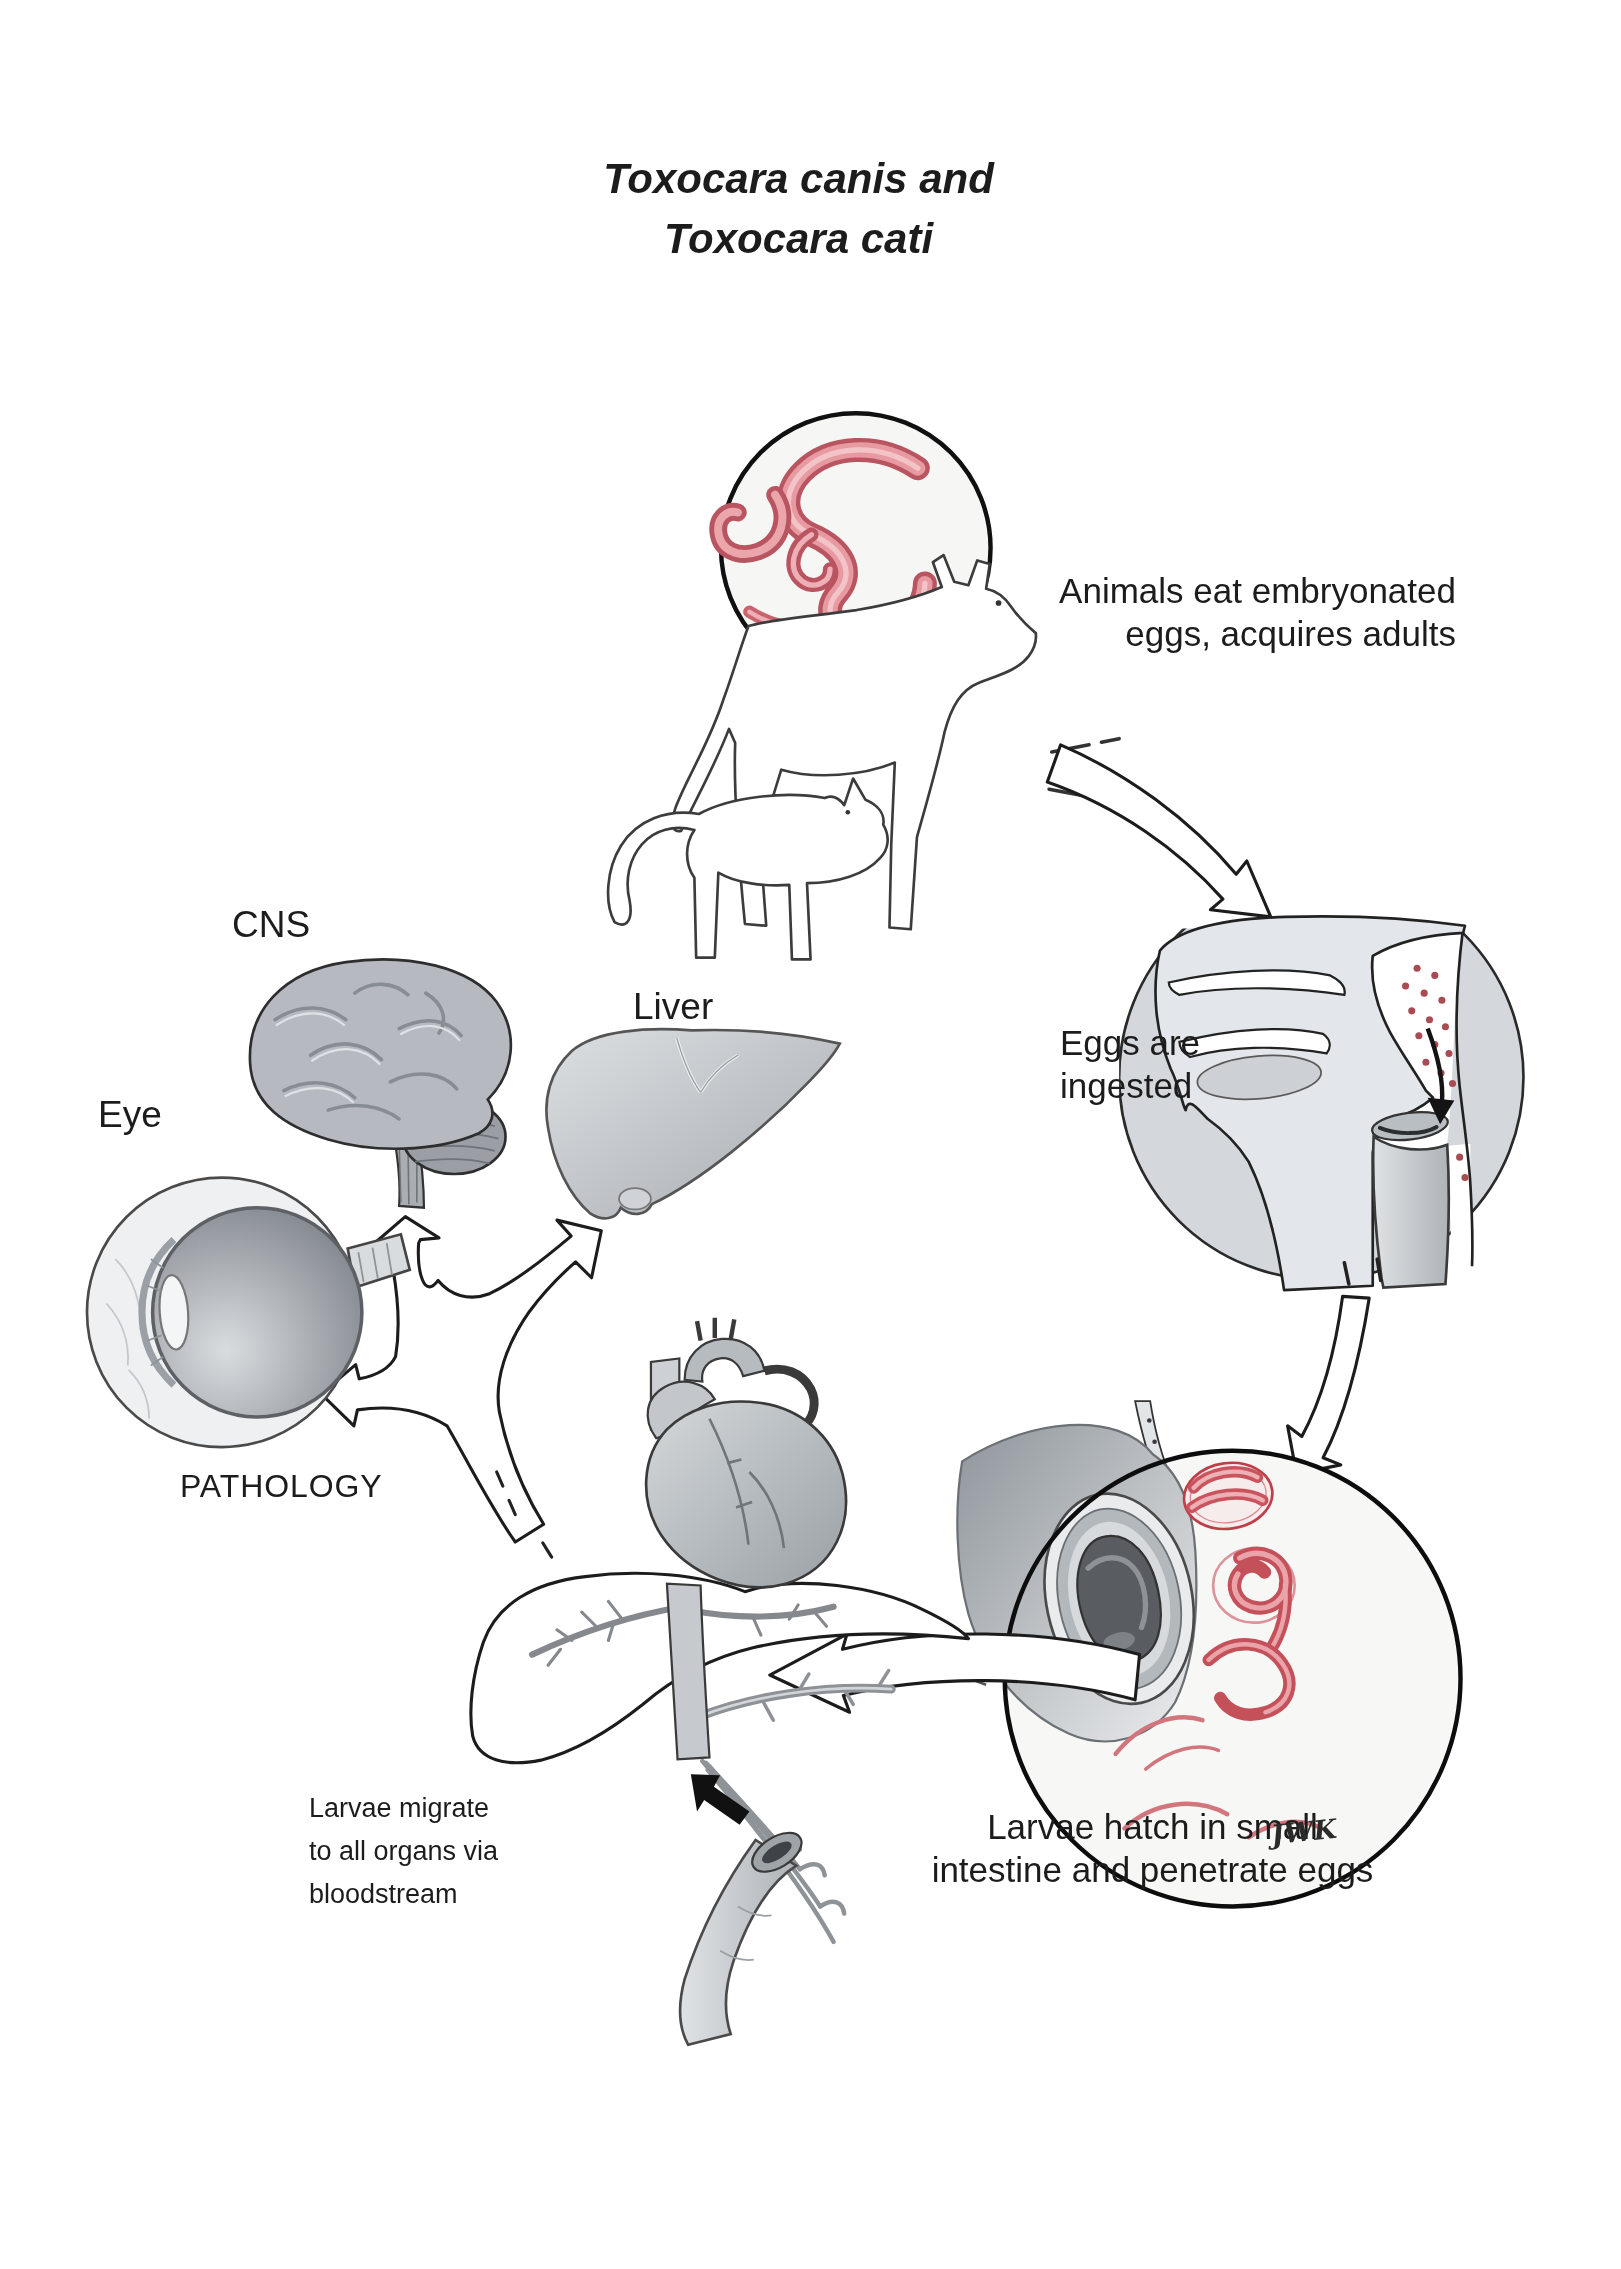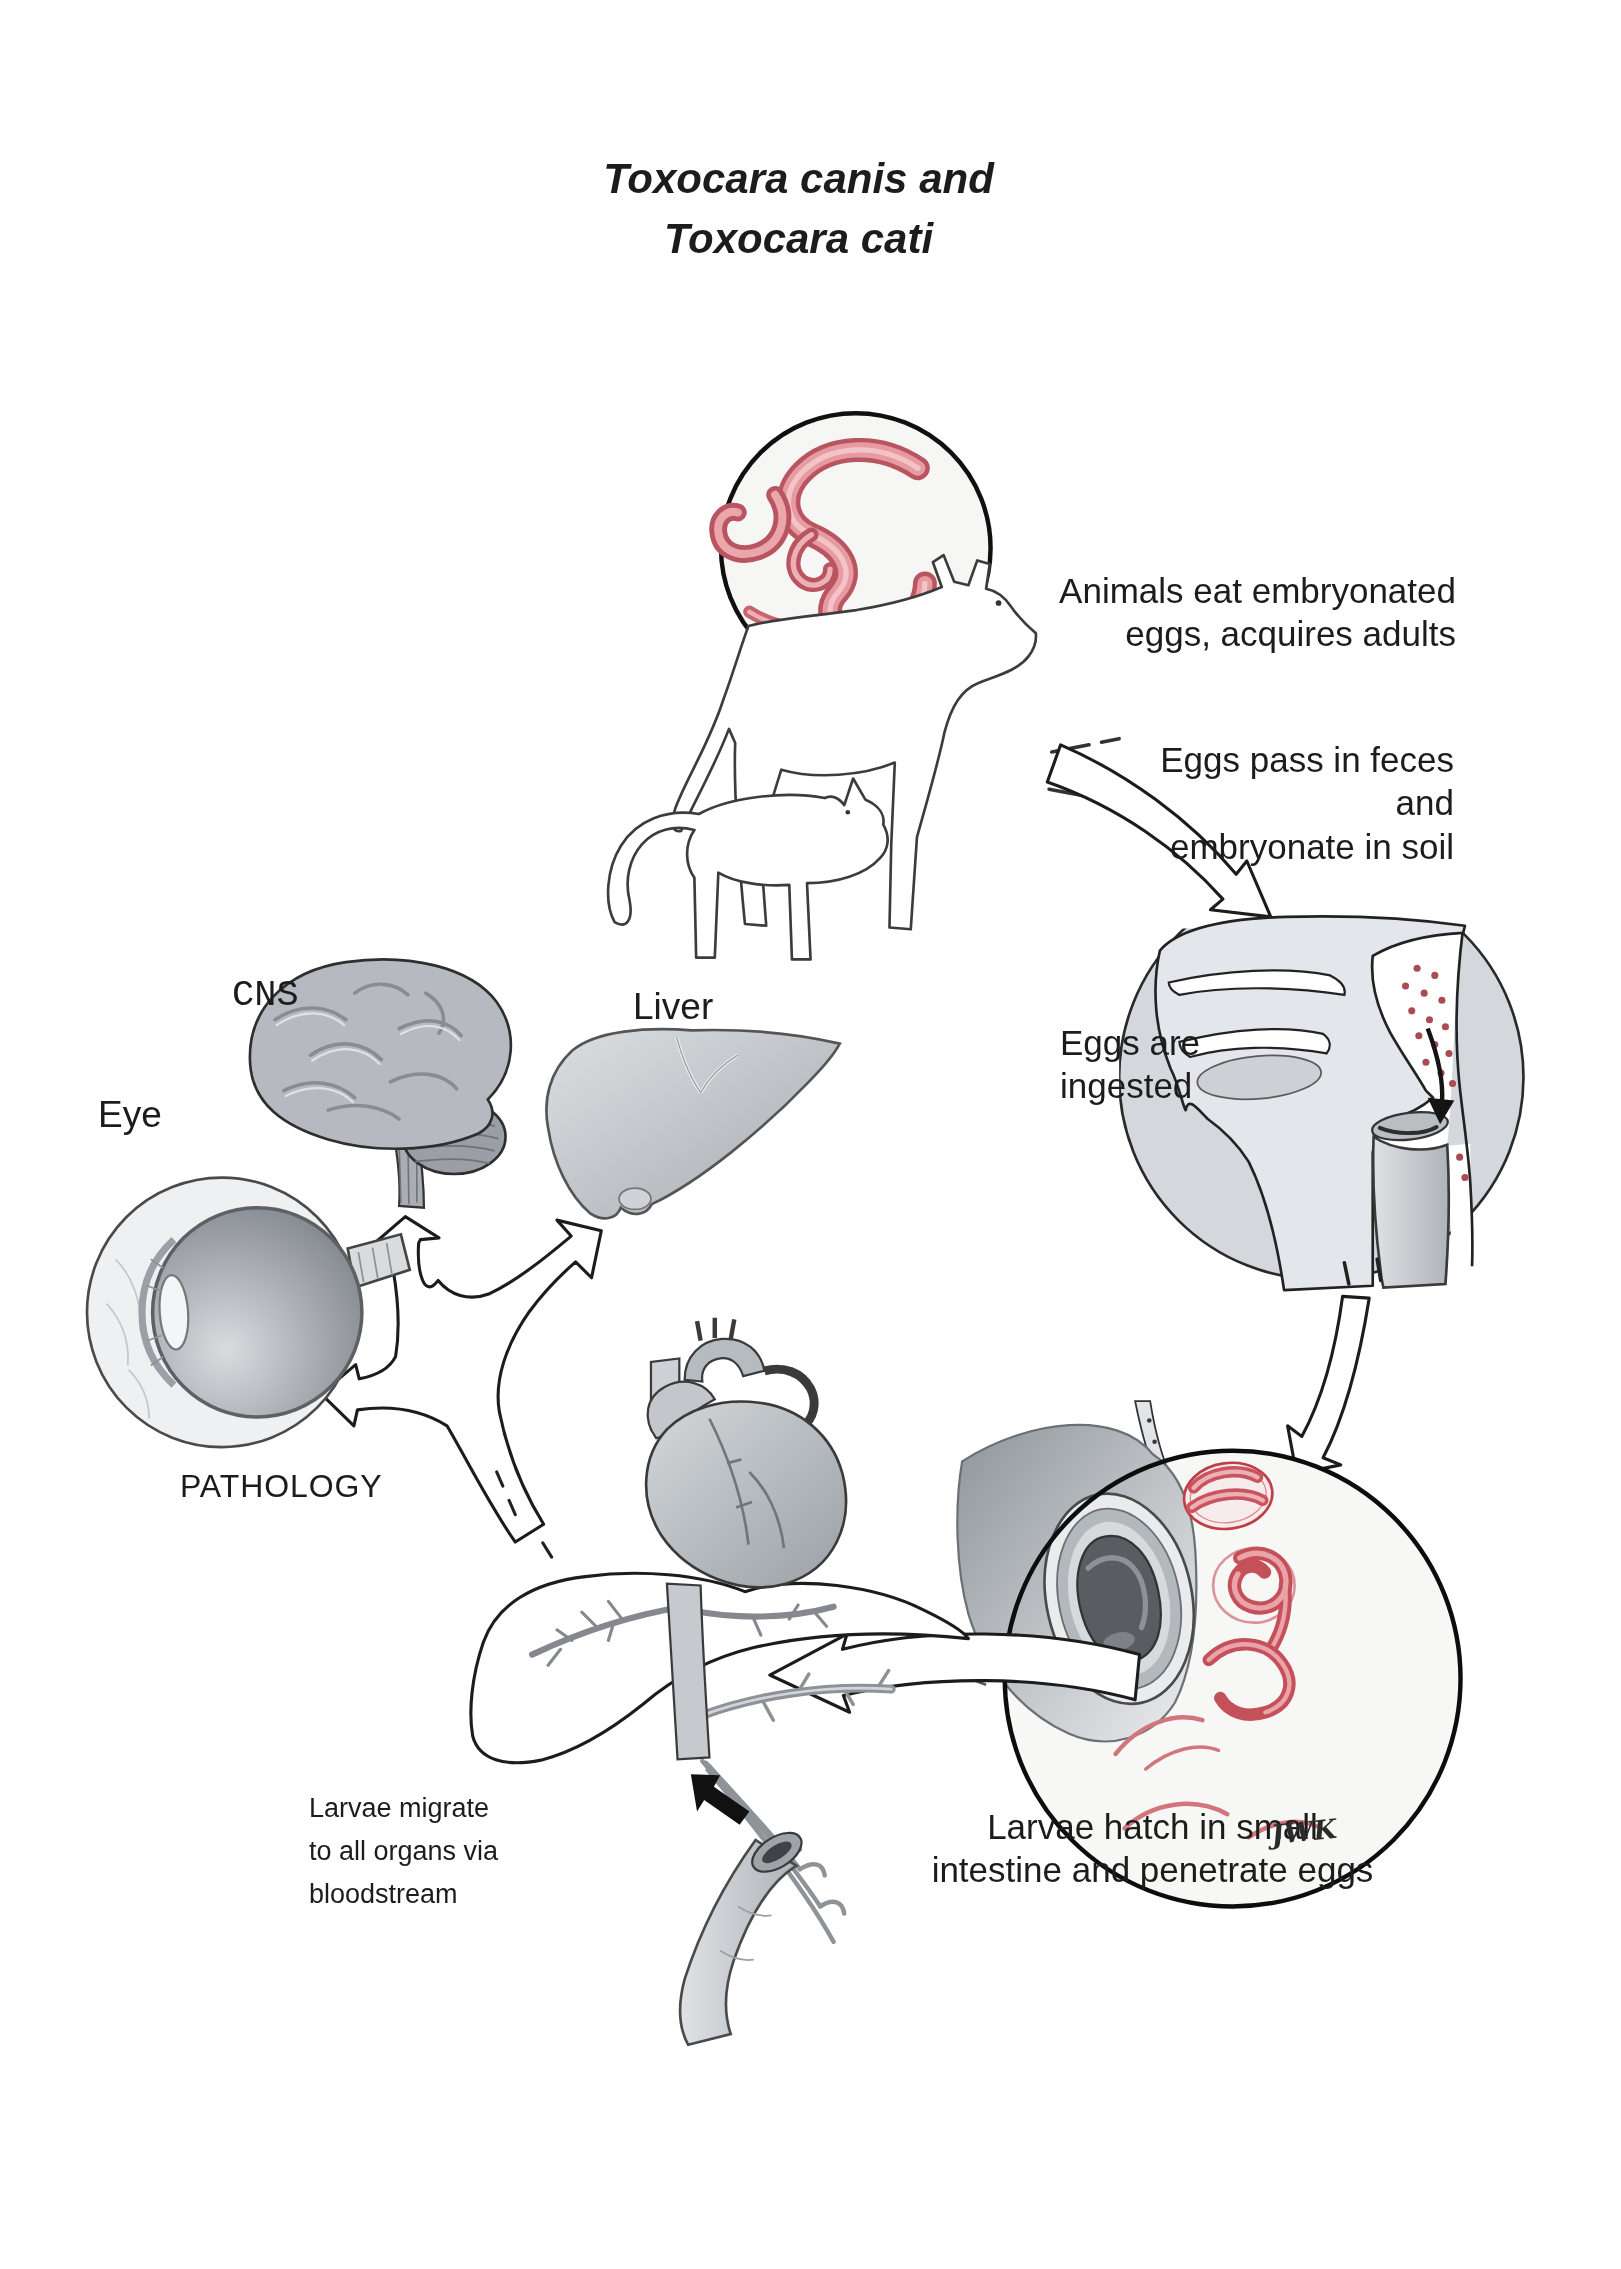--- a/index.html
+++ b/index.html
@@ -276,27 +276,25 @@
   </g>
 </svg>
 
 <div id="title">Toxocara canis and
 Toxocara cati</div>
 
 <div class="lbl right" style="left:1002px;top:559px;width:454px;margin-top:10px;">Animals eat embryonated
 eggs, acquires adults</div>
 
 
-<div class="lbl right" style="left:1099px;top:738px;width:355px;">Eggs pass in feces and
-embryonate in soil</div>
 
 <div class="lbl" style="left:1060px;top:1021px;">Eggs are
 ingested</div>
 
-<div class="lbl" id="organ-cns" style="left:232px;top:973px;font-family:Liberation Mono, monospace;">CNS</div>
+<div class="lbl" id="organ-cns" style="left:232px;top:902px;">CNS</div>
 
 <div class="lbl" id="organ-liver" style="left:633px;top:984px;">Liver</div>
 
 <div class="lbl" id="organ-eye" style="left:98px;top:1092px;">Eye</div>
 
 <div class="lbl" id="pathology" style="left:180px;top:1467px;">PATHOLOGY</div>
 
 <div class="lbl" id="larvae-migrate" style="left:309px;top:1787px;">Larvae migrate
 to all organs via
 bloodstream</div>

